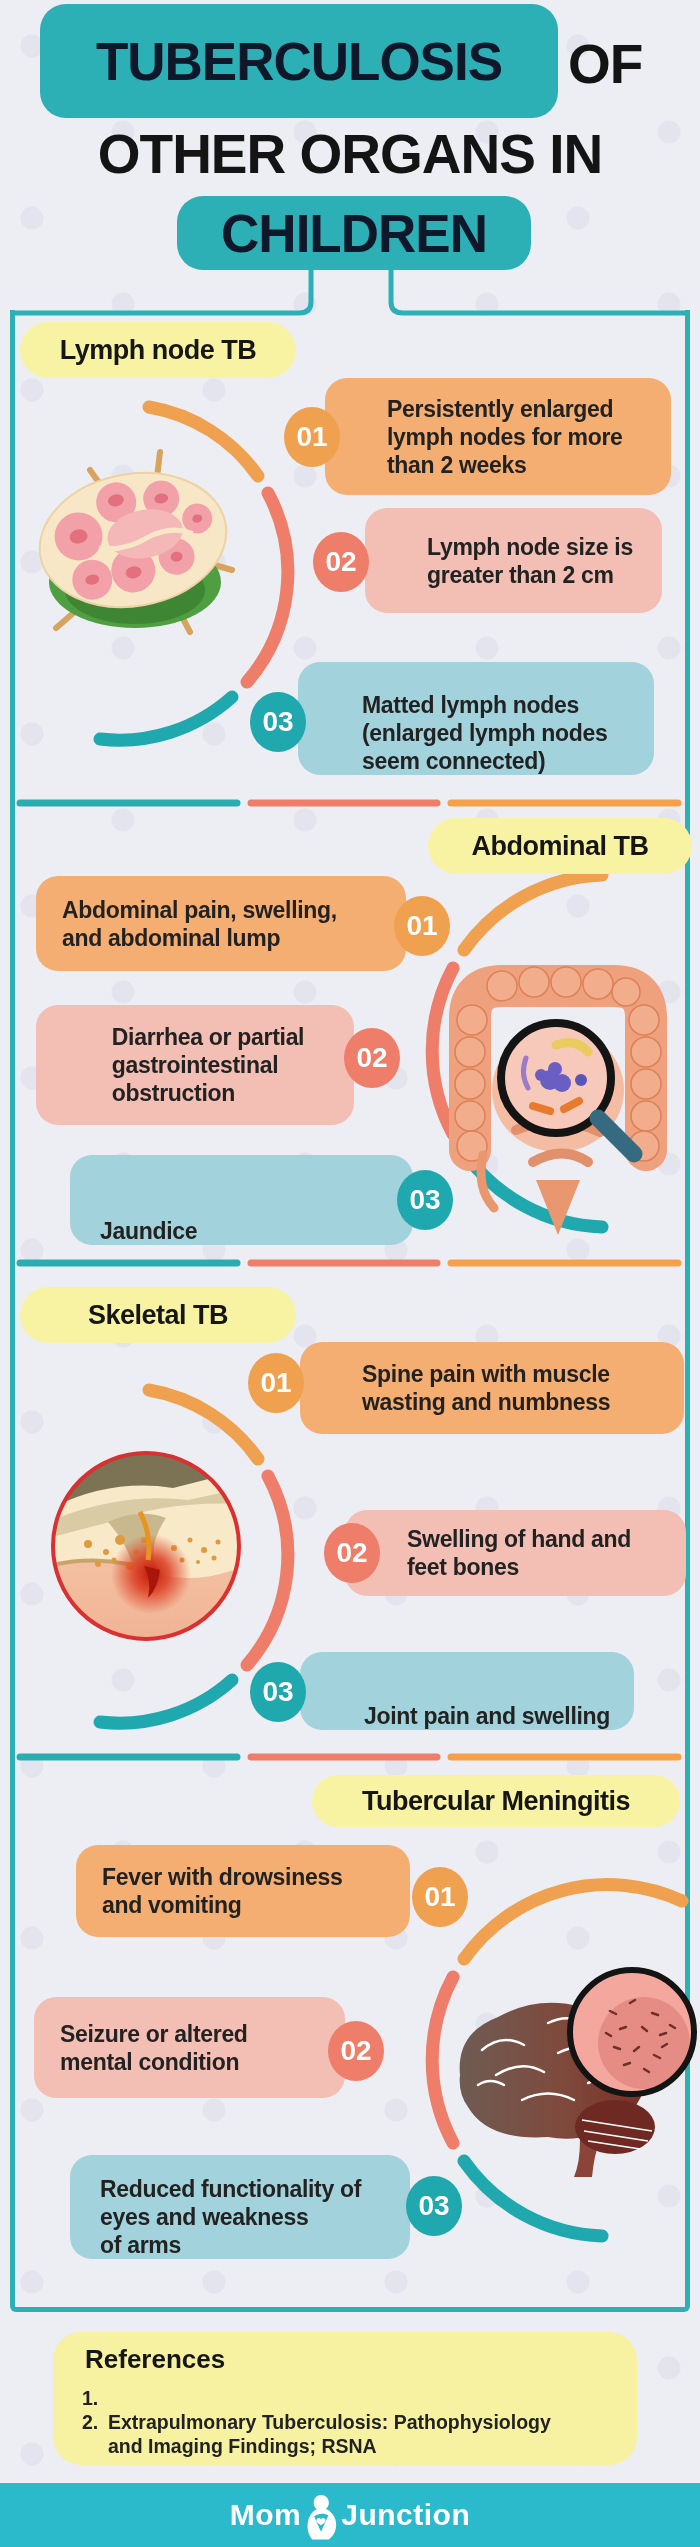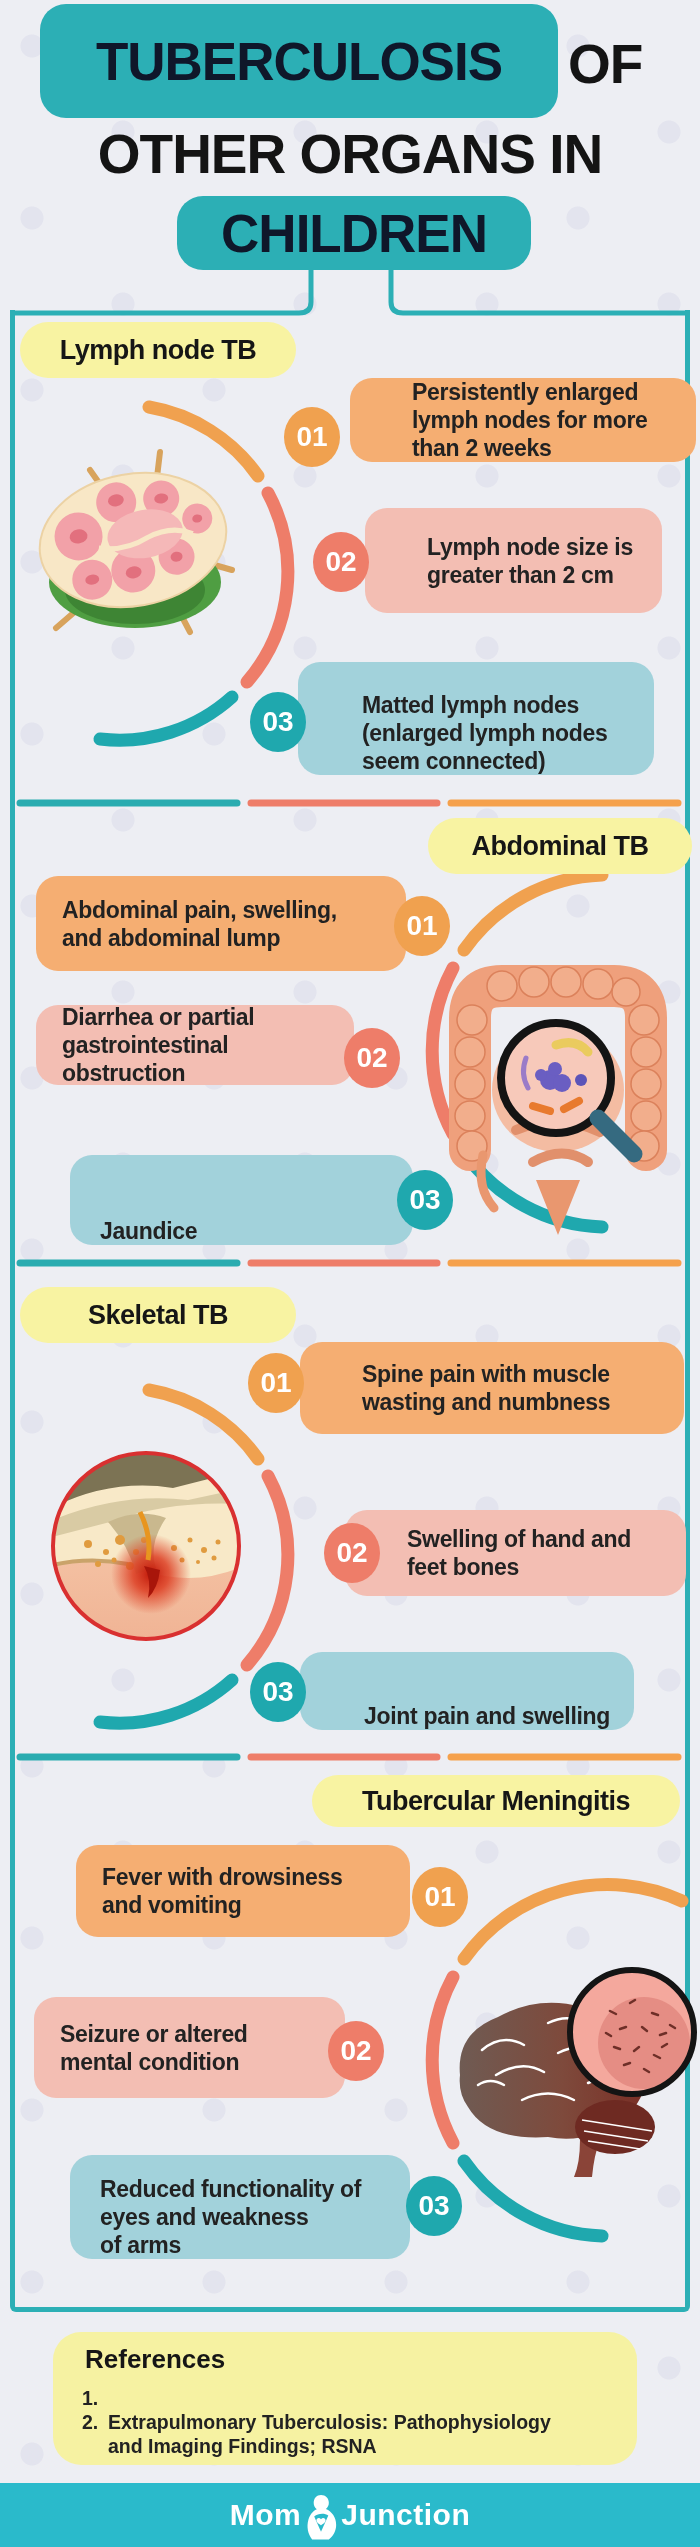--- a/index.html
+++ b/index.html
@@ -130,21 +130,21 @@
         <ellipse cx="95" cy="66" rx="8" ry="6" fill="#e2707e"></ellipse>
       <ellipse cx="140" cy="72" rx="7" ry="5" fill="#e2707e"></ellipse>
         <ellipse cx="172" cy="98" rx="5" ry="4" fill="#e2707e"></ellipse>
       <ellipse cx="58" cy="140" rx="7" ry="5" fill="#e2707e"></ellipse>
         <ellipse cx="100" cy="140" rx="8" ry="6" fill="#e2707e"></ellipse>
       <ellipse cx="145" cy="132" rx="6" ry="5" fill="#e2707e"></ellipse>
       <path d="M70,110 Q95,118 120,108 Q145,100 165,112" stroke="#f8e7c6" stroke-width="5" fill="none"></path>
     </g>
   </svg>
 
-  <div class="abs ibox box-orange" style="left:350px;top:378px;width:346px;height:84px;padding-left:62px;box-sizing:border-box;">
+  <div class="abs ibox box-orange" style="left:325px;top:378px;width:346px;height:117px;padding-left:62px;box-sizing:border-box;">
     <div class="txt">Persistently enlarged
 lymph nodes for more
 than 2 weeks</div>
   </div>
   <div class="abs ncirc c-orange" style="left:284px;top:407px;">
       <span>01</span>
     </div>
 
   <div class="abs ibox box-pink" style="left:365px;top:508px;width:297px;height:105px;padding-left:62px;box-sizing:border-box;">
     <div class="txt">Lymph node size is
@@ -212,21 +212,21 @@
   </svg>
 
   <div class="abs ibox box-orange" style="left:36px;top:876px;width:370px;height:95px;padding-left:26px;box-sizing:border-box;">
     <div class="txt">Abdominal pain, swelling,
 and abdominal lump</div>
   </div>
   <div class="abs ncirc c-orange" style="left:394px;top:896px;">
       <span>01</span>
     </div>
 
-  <div class="abs ibox box-pink" style="left:36px;top:1005px;width:318px;height:80px;padding-left:26px;box-sizing:border-box;">
+  <div class="abs ibox box-pink" style="left:36px;top:1005px;width:318px;height:120px;padding-left:26px;box-sizing:border-box;justify-content:center;">
     <div class="txt">Diarrhea or partial
 gastrointestinal
 obstruction</div>
   </div>
   <div class="abs ncirc c-salmon" style="left:344px;top:1028px;">
       <span>02</span>
     </div>
 
   <div class="abs ibox box-blue" style="left:70px;top:1155px;width:343px;height:90px;padding-left:30px;box-sizing:border-box;">
     <div class="txt">Jaundice</div>

